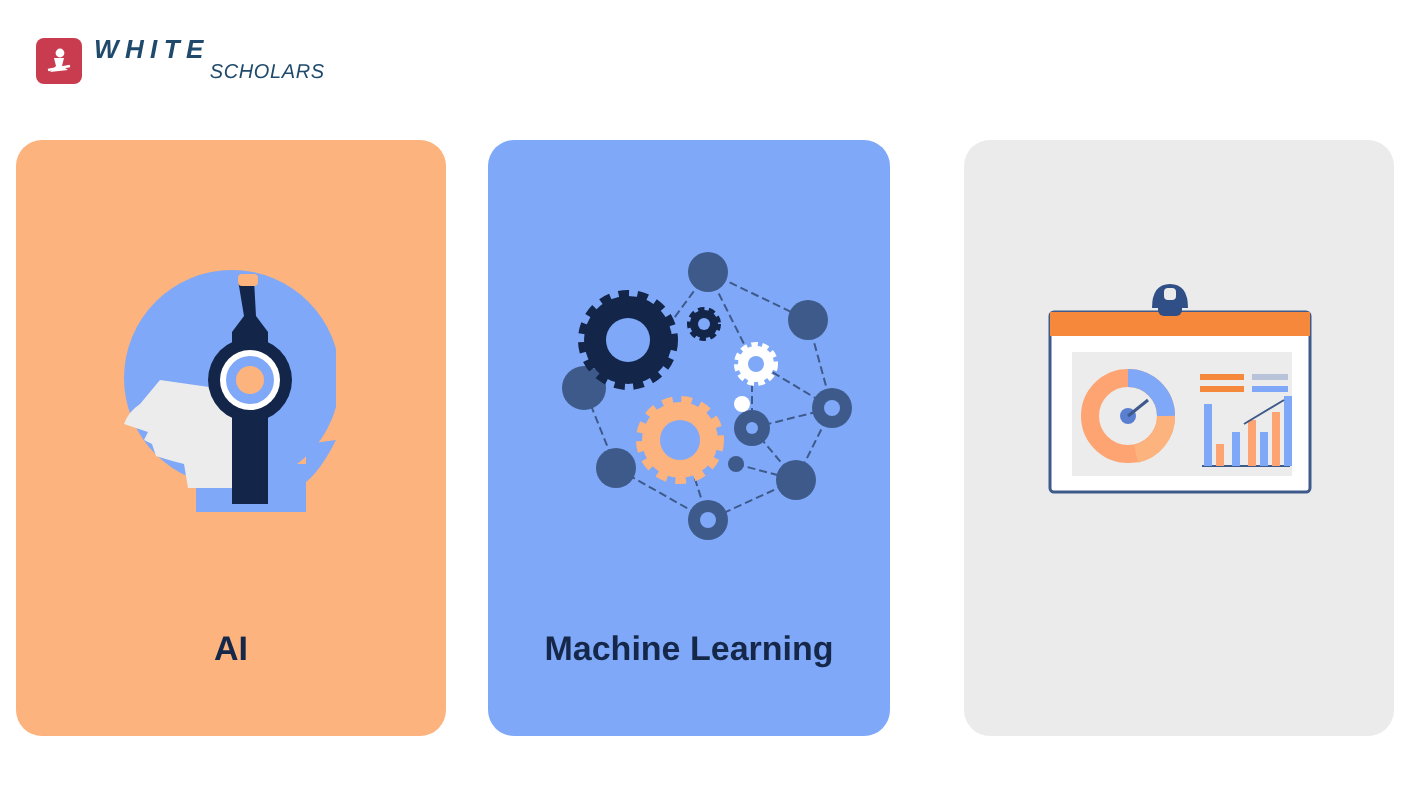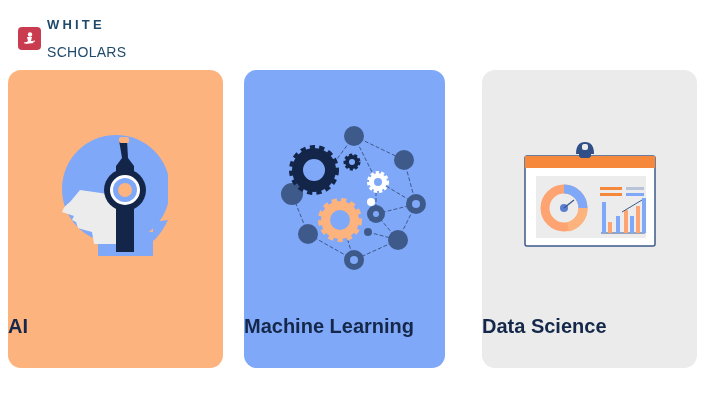--- a/index.html
+++ b/index.html
@@ -1,26 +1,26 @@
 <!DOCTYPE html>
 <html><head>
 <meta charset="utf-8">
 <style>
   html,body{margin:0;padding:0;}
   body{width:710px;height:404px;background:#ffffff;position:relative;overflow:hidden;font-family:"Liberation Sans",sans-serif;}
   .logo{position:absolute;left:18px;top:18px;display:flex;align-items:center;}
   .logo-mark{width:23px;height:23px;border-radius:4px;background:#c93c4f;display:flex;align-items:center;justify-content:center;}
-  .logo-text{margin-left:6px;display:flex;flex-direction:column;line-height:1;}
+  .logo-text{margin-left:6px;display:flex;flex-direction:row;line-height:1;font-style:italic;}
   .logo-w{font-weight:700;font-size:13px;letter-spacing:3.2px;color:#1f4a6b;}
-  .logo-s{font-size:14px;letter-spacing:0.3px;color:#1f4a6b;margin-top:14px;}
+  .logo-s{font-size:10px;letter-spacing:0.3px;color:#1f4a6b;margin-top:14px;}
   .card{position:absolute;top:70px;height:298px;border-radius:13px;}
   .card-ai{left:8px;width:215px;background:#fdb37d;}
   .card-ml{left:244px;width:201px;background:#7fa8f8;}
   .card-ds{left:482px;width:215px;background:#ebebeb;}
-  .card-title{position:absolute;left:0;right:0;top:245px;font-weight:700;font-size:20px;color:#15284a;}
+  .card-title{position:absolute;left:0;right:0;top:245px;text-align:center;font-weight:700;font-size:17px;color:#15284a;}
   .illus{position:absolute;}
 </style>
 </head>
 <body>
 
 <div class="logo">
   <div class="logo-mark">
     <svg width="15" height="15" viewBox="0 0 15 15">
       <circle cx="8" cy="3.5" r="2.2" fill="#fff"></circle>
       <path d="M5 6 L10 6 L9 10 L12 12 L3 13 L6 10 Z" fill="#fff"></path>
@@ -117,14 +117,13 @@
     <line x1="77" y1="97" x2="121" y2="97" stroke="#3e5a8a" stroke-width="1"></line>
     <rect x="78" y="66" width="4" height="31" fill="#7fa8f8"></rect>
     <rect x="84" y="86" width="4" height="11" fill="#fda472"></rect>
     <rect x="92" y="80" width="4" height="17" fill="#7fa8f8"></rect>
     <rect x="100" y="74" width="4" height="23" fill="#fda472"></rect>
     <rect x="106" y="80" width="4" height="17" fill="#7fa8f8"></rect>
     <rect x="112" y="70" width="4" height="27" fill="#fda472"></rect>
     <rect x="118" y="62" width="4" height="35" fill="#7fa8f8"></rect>
     <line x1="98" y1="76" x2="118" y2="64" stroke="#3e5a8a" stroke-width="1"></line>
   </svg>
-  <div class="card-title">Data Science</div>
 </div>
 
 </body></html>

